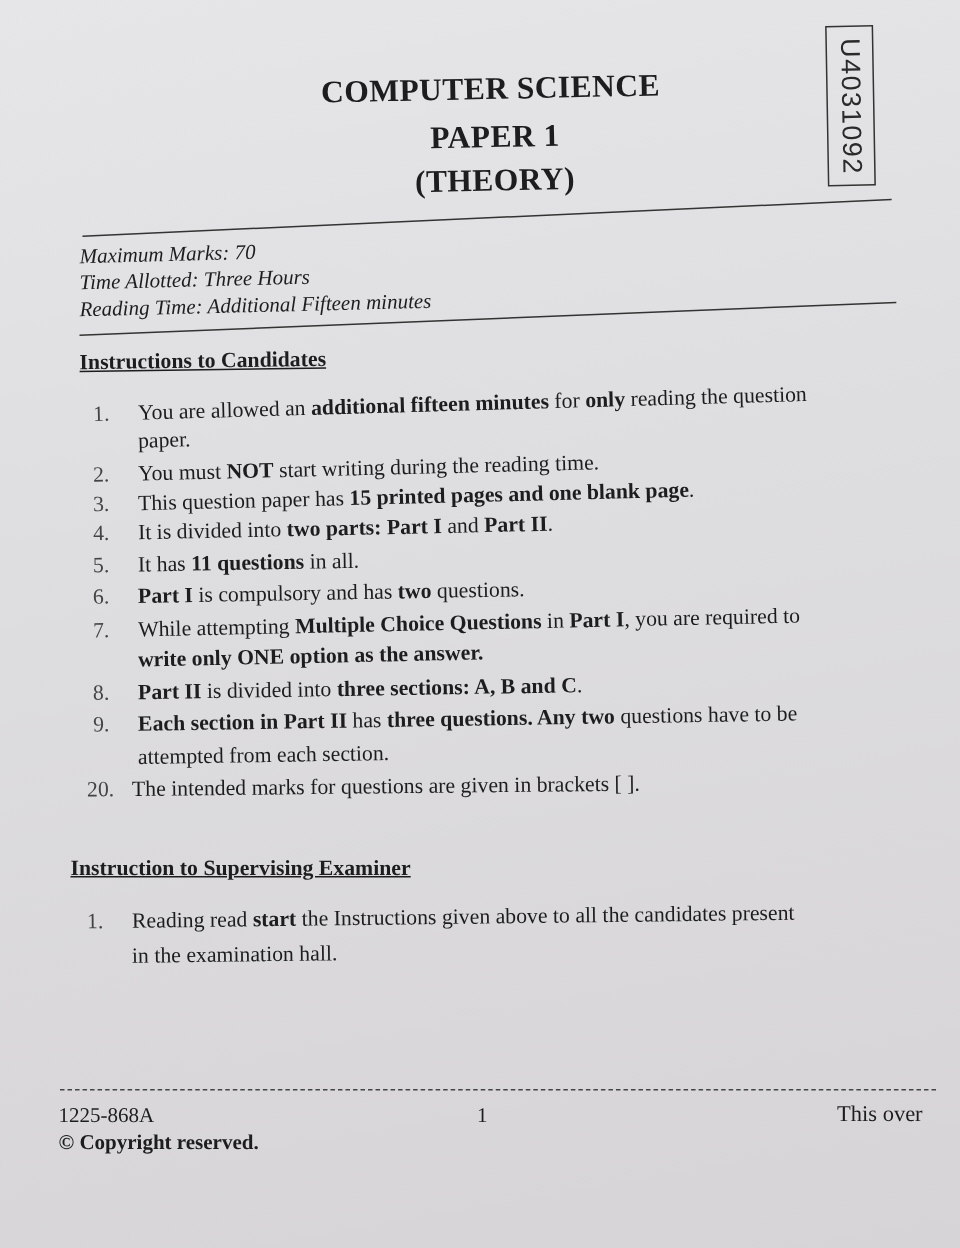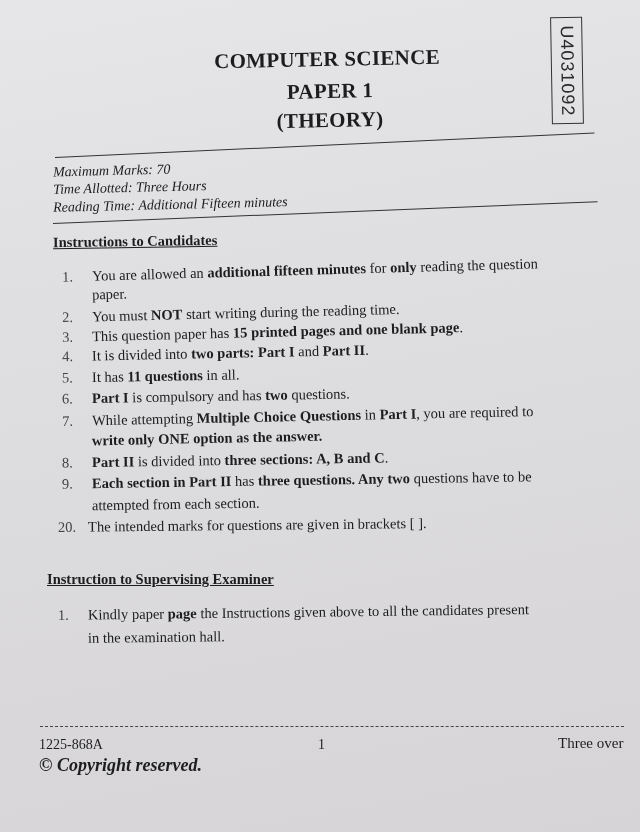--- a/index.html
+++ b/index.html
@@ -52,22 +52,22 @@
       <div class="abs li" style="left: 62px; top: 408px; transform: rotate(-1.2deg);"><span class="num">7.</span><span>While attempting </span><b>Multiple Choice Questions</b><span> in </span><b>Part I</b><span>, you are required to</span></div>
       <div class="abs li" style="left: 92px; top: 430px; transform: rotate(-1.2deg);"><b>write only ONE option as the answer.</b></div>
       <div class="abs li" style="left: 62px; top: 452px; transform: rotate(-0.9deg);"><span class="num">8.</span><b>Part II</b><span> is divided into </span><b>three sections: A, B and C</b><span>.</span></div>
       <div class="abs li" style="left: 62px; top: 472px; transform: rotate(-0.9deg);"><span class="num">9.</span><b>Each section in Part II</b><span> has </span><b>three questions. Any two</b><span> questions have to be</span></div>
       <div class="abs li" style="left: 92px; top: 496px; transform: rotate(-0.9deg);">attempted from each section.</div>
       <div class="abs li" style="left: 58px; top: 517px; transform: rotate(-0.6deg);"><span class="num">20.</span><span>The intended marks for questions are given in brackets [ ].</span></div>
     </div>
 
   <div class="abs h" style="left:47px;top:537px;margin-top:34px;">Instruction to Supervising Examiner</div>
   <div id="exam-list">
-      <div class="abs li" style="left: 58px; top: 604px; transform: rotate(-0.7deg);"><span class="num">1.</span><span>Kindly paper </span><b>page</b><span> the Instructions given above to all the candidates present</span></div>
+      <div class="abs li" style="left: 58px; top: 604px; transform: rotate(-0.7deg);"><span class="num">1.</span><span>Reading read </span><b>start</b><span> the Instructions given above to all the candidates present</span></div>
       <div class="abs li" style="left: 88px; top: 629px; transform: rotate(-0.7deg);">in the examination hall.</div>
     </div>
 
   <div class="dash"></div>
   <div class="abs foot" style="left:39px;top:737px;">1225-868A</div>
   <div class="abs foot" style="left:318px;top:737px;">1</div>
-  <div class="abs foot" style="left:558px;top:735px;font-size:15px;">Three over</div>
-  <div class="abs" style="left:39px;top:755px;font-size:18px;font-style:italic;font-weight:bold;">© Copyright reserved.</div>
+  <div class="abs foot" style="left:558px;top:735px;font-size:15px;">This over</div>
+  <div class="abs" style="left:39px;top:755px;font-size:14px;font-weight:bold;">© Copyright reserved.</div>
 </div>
 
 </body></html>

